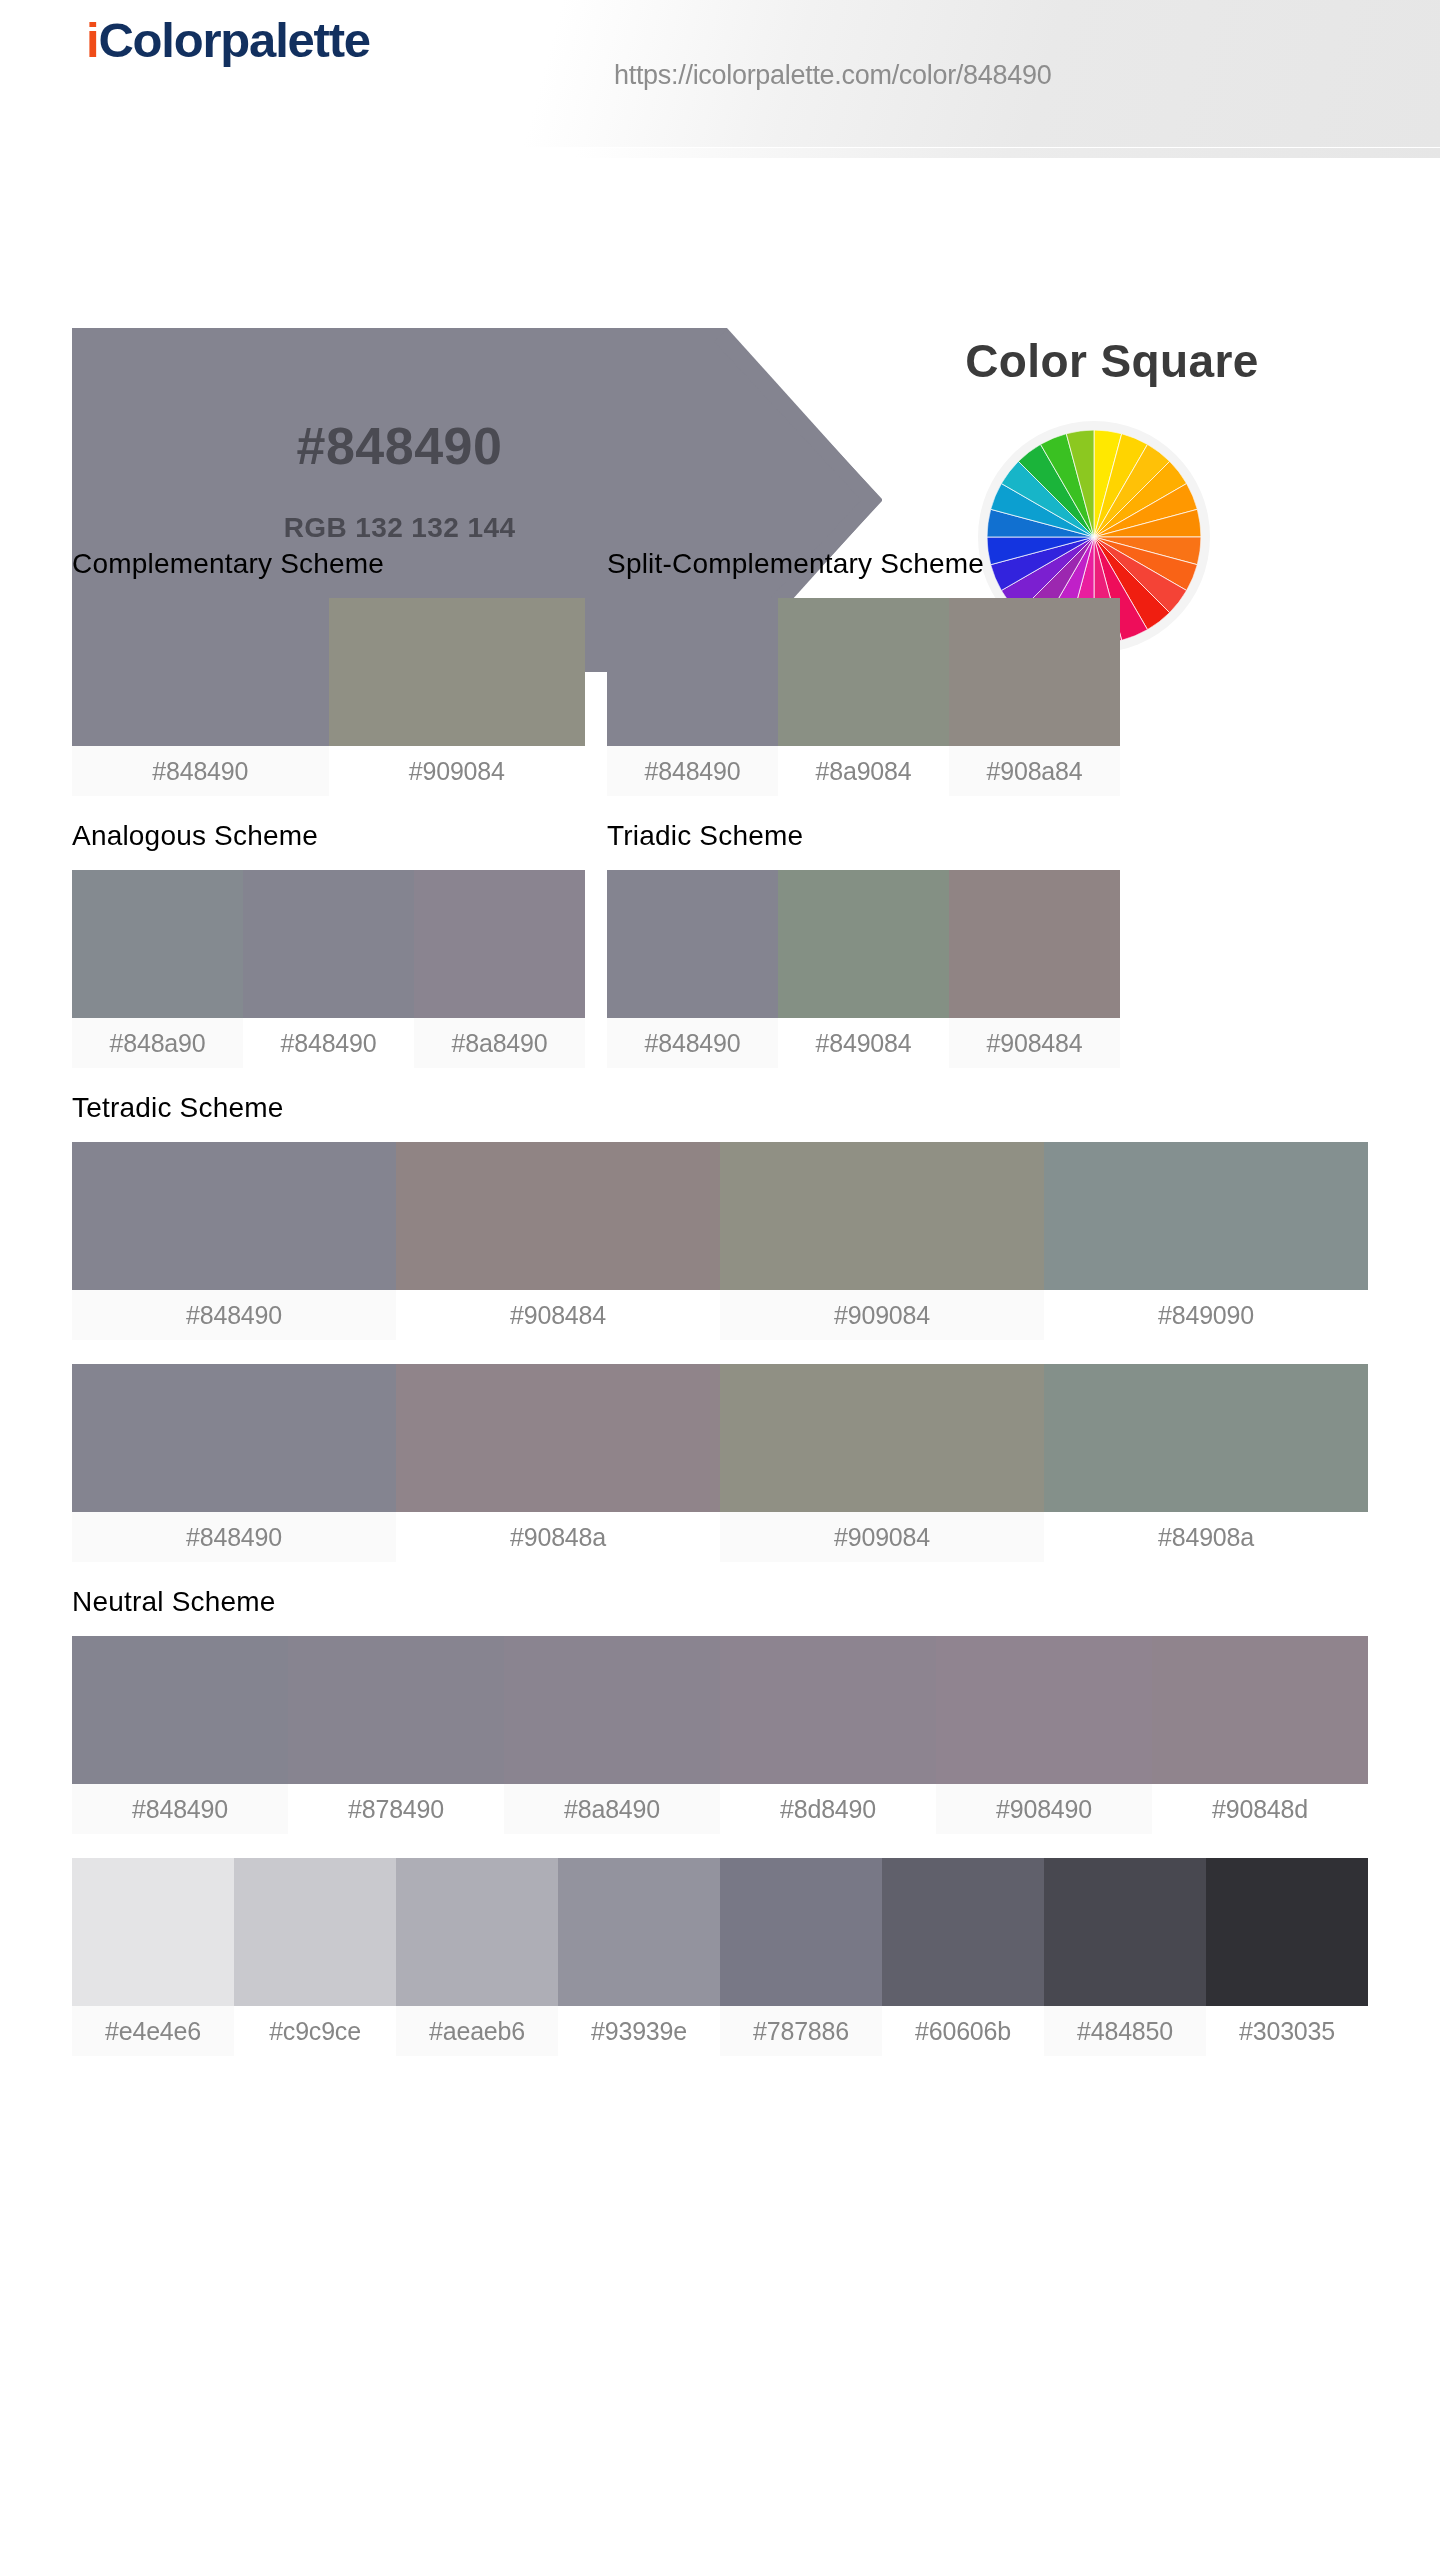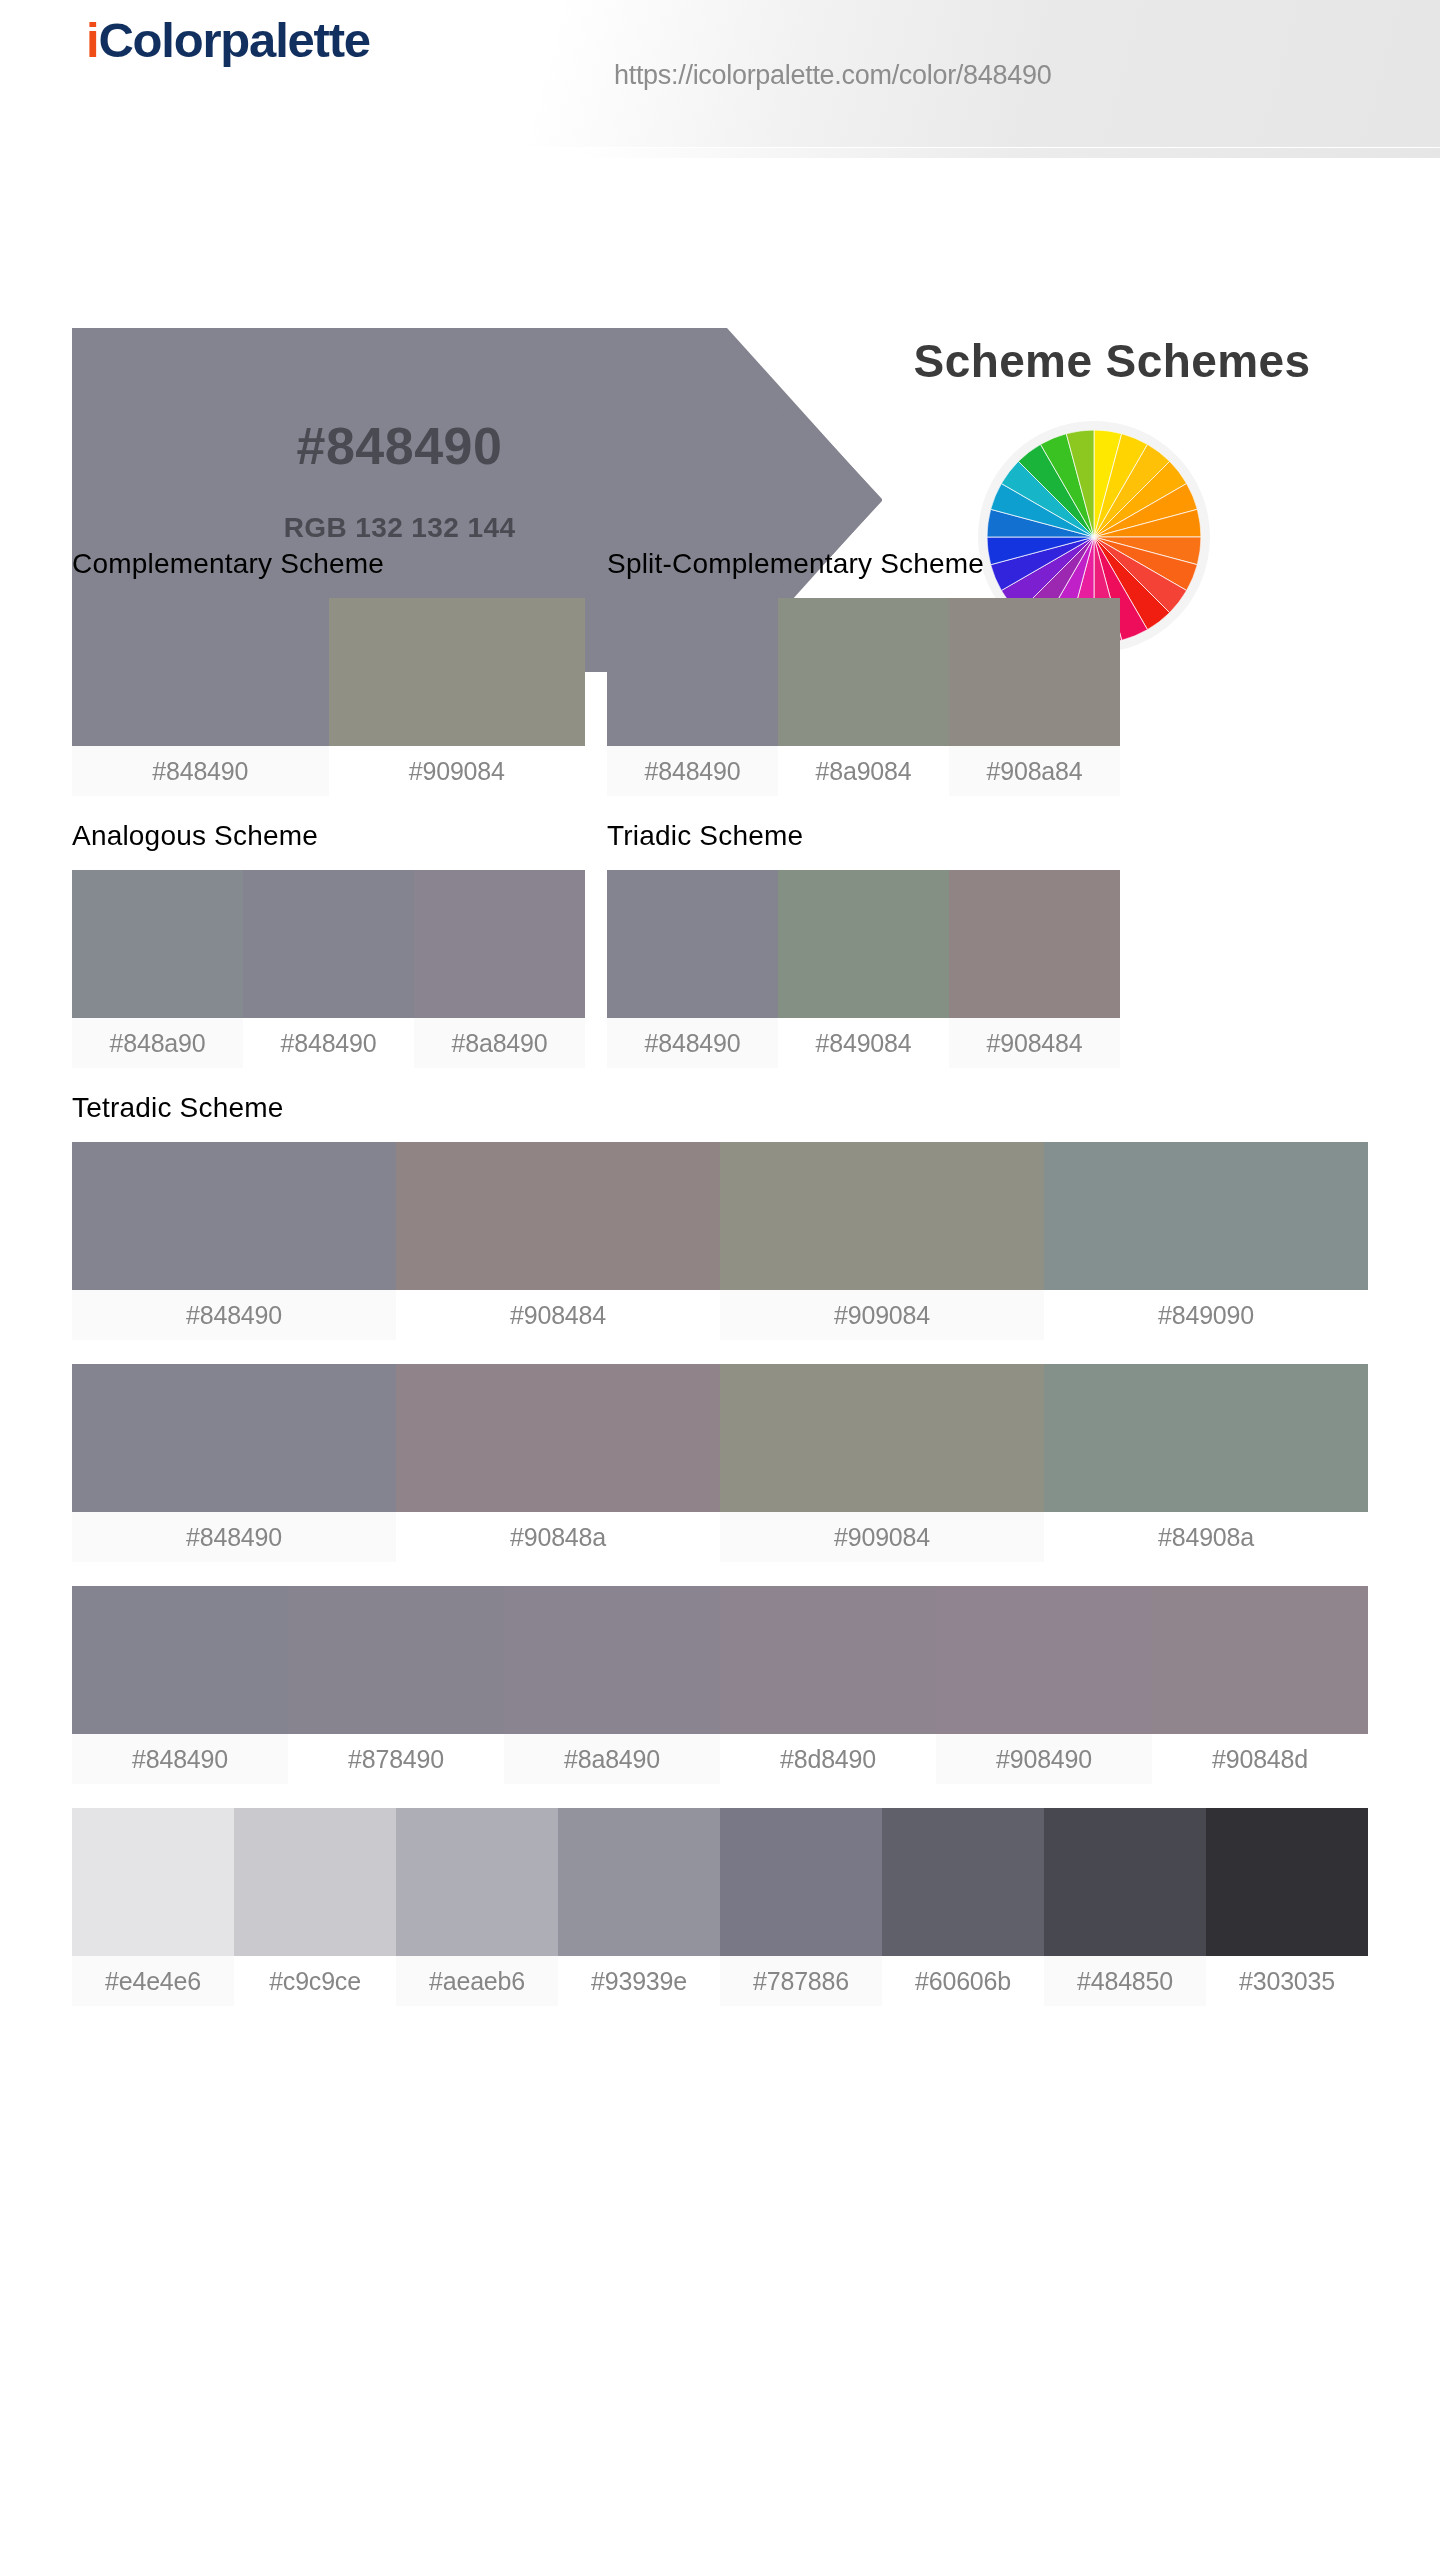--- a/index.html
+++ b/index.html
@@ -145,21 +145,21 @@
   </div>
   <div class="header-strip"></div>
 
   <div class="hero">
     <div class="hero-arrow" id="hero-arrow" style="background: rgb(132, 132, 144);"></div>
     <svg class="hero-chevron" id="hero-chevron" viewBox="0 0 170 344">
       <polyline points="8,8 160,172 8,336" fill="none" stroke="#848490" stroke-width="16"></polyline>
     </svg>
     <div class="hero-hex-text">#848490</div>
     <div class="hero-rgb-text">RGB 132 132 144</div>
-    <div class="hero-title">Scheme Schemes</div>
+    <div class="hero-title">Color Square</div>
     <div class="wheel-wrap">
       <svg class="wheel" id="color-wheel" viewBox="0 0 200 200">
           <path d="M 100 100 L 100 0 A 100 100 0 0 1 125.88190451025207 3.4074173710931746 Z" fill="#ffe800" stroke="#ffffff" stroke-width="0.7"></path>
           <path d="M 100 100 L 125.88190451025207 3.4074173710931746 A 100 100 0 0 1 150 13.397459621556138 Z" fill="#ffd400" stroke="#ffffff" stroke-width="0.7"></path>
           <path d="M 100 100 L 150 13.397459621556138 A 100 100 0 0 1 170.71067811865476 29.28932188134526 Z" fill="#ffc107" stroke="#ffffff" stroke-width="0.7"></path>
           <path d="M 100 100 L 170.71067811865476 29.28932188134526 A 100 100 0 0 1 186.60254037844388 50.00000000000001 Z" fill="#ffae00" stroke="#ffffff" stroke-width="0.7"></path>
           <path d="M 100 100 L 186.60254037844388 50.00000000000001 A 100 100 0 0 1 196.59258262890683 74.11809548974793 Z" fill="#ff9800" stroke="#ffffff" stroke-width="0.7"></path>
           <path d="M 100 100 L 196.59258262890683 74.11809548974793 A 100 100 0 0 1 200 100 Z" fill="#fb8c00" stroke="#ffffff" stroke-width="0.7"></path>
           <path d="M 100 100 L 200 100 A 100 100 0 0 1 196.59258262890683 125.88190451025207 Z" fill="#f97316" stroke="#ffffff" stroke-width="0.7"></path>
           <path d="M 100 100 L 196.59258262890683 125.88190451025207 A 100 100 0 0 1 186.60254037844388 150 Z" fill="#f96316" stroke="#ffffff" stroke-width="0.7"></path>
@@ -266,20 +266,21 @@
           <div class="label-strip">
             <div class="label-cell alt">#848490</div>
             <div class="label-cell plain">#90848a</div>
             <div class="label-cell alt">#909084</div>
             <div class="label-cell plain">#84908a</div>
           </div>
         </div>
       </div>
       <div class="row">
         <div class="scheme full">
+          <div class="scheme-title">Neutral Scheme</div>
           <div class="swatch-strip">
             <div class="swatch" style="background: rgb(132, 132, 144);"></div>
             <div class="swatch" style="background: rgb(135, 132, 144);"></div>
             <div class="swatch" style="background: rgb(138, 132, 144);"></div>
             <div class="swatch" style="background: rgb(141, 132, 144);"></div>
             <div class="swatch" style="background: rgb(144, 132, 144);"></div>
             <div class="swatch" style="background: rgb(144, 132, 141);"></div>
           </div>
           <div class="label-strip">
             <div class="label-cell alt">#848490</div>

